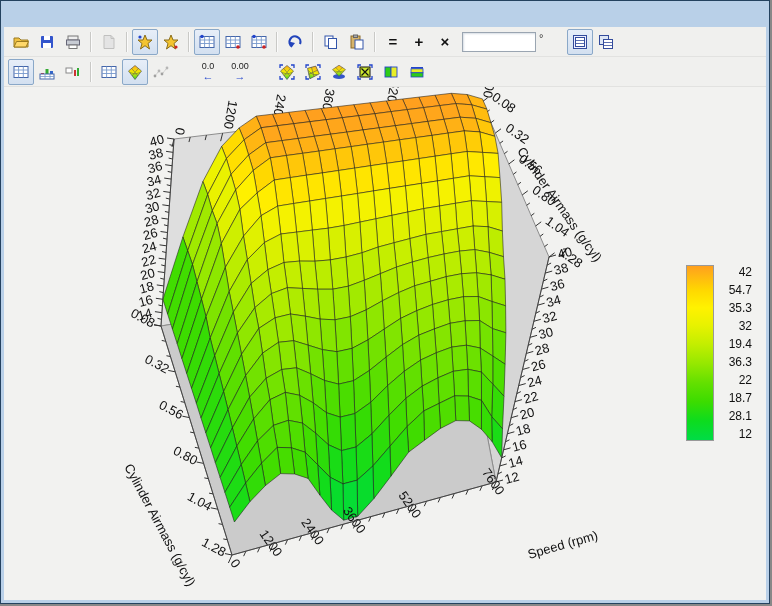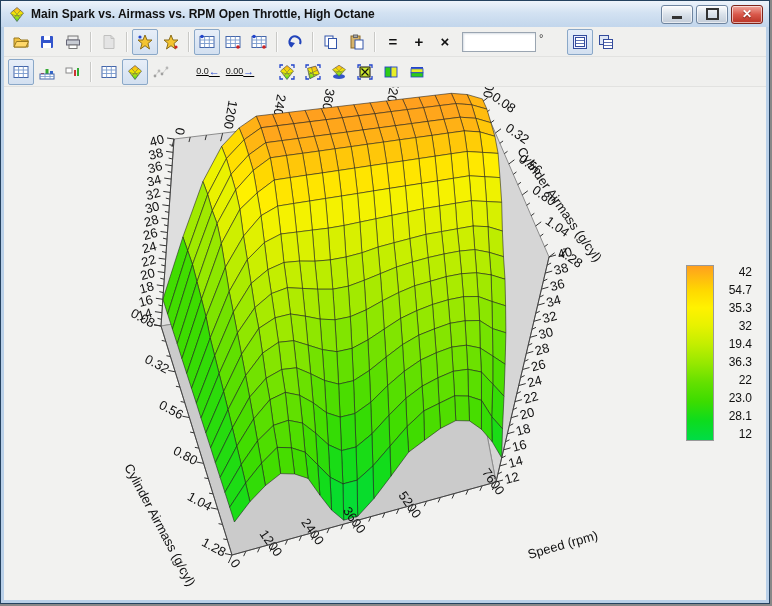--- a/index.html
+++ b/index.html
@@ -17,21 +17,21 @@
   .body{position:absolute;left:3px;right:3px;top:26px;bottom:3px;background:#f0f0ee;overflow:hidden;}
   .toolbar{display:flex;align-items:center;height:29px;padding:0 4px;background:#f0f0ee;border-bottom:1px solid #e2e2e0;}
   .tbtn{width:24px;height:24px;display:flex;align-items:center;justify-content:center;border:1px solid transparent;border-radius:2px;}
   .tbtn.pressed{border:1px solid #8aa8c8;background:linear-gradient(#e7eef8,#d3e0f0);}
   .tbtn.disabled{opacity:.55;filter:grayscale(1);}
   .tsep{width:1px;height:20px;background:#c9c9c6;border-right:1px solid #fbfbfb;margin:0 4px;}
   .tspace{width:18px;}
   .sym{font-size:15px;font-weight:bold;color:#111;line-height:1;}
   .angle-input{width:66px;height:18px;border:1px solid #9aa5b1;box-shadow:inset 1px 1px 2px #d7dde4;font-size:11px;padding:0 3px;margin-left:4px;background:#fff;}
   .degree{font-size:11px;color:#333;margin:0 6px 8px 3px;}
-  .decbtn{display:flex;flex-direction:row;align-items:center;justify-content:center;width:30px;height:26px;border:1px solid transparent;text-decoration:underline;}
+  .decbtn{display:flex;flex-direction:column;align-items:center;justify-content:center;width:30px;height:26px;border:1px solid transparent;}
   .dec-num{font-size:9px;color:#222;line-height:1;}
   .dec-arrow{font-size:11px;color:#2244cc;line-height:1;font-weight:bold;}
   .client{position:relative;height:516px;background:#f2f2f0;}
   .plot-svg{position:absolute;left:0;top:0;}
   .legend{position:absolute;left:682px;top:178px;display:flex;align-items:stretch;}
   .legend-bar{width:26px;height:174px;border:1px solid #999;
     background:linear-gradient(#ffa01e,#ffd800 14%,#fff200 24%,#e8f200 34%,#c3ee00 45%,#96e800 56%,#64e000 67%,#3cdc00 78%,#0ddc1e 89%,#00dc46);}
   .legend-labels{display:flex;flex-direction:column;justify-content:space-between;margin-left:12px;padding:0;font-size:12px;color:#111;text-align:right;min-width:26px;}
   .ico{display:block;}
 </style>
@@ -112,37 +112,20 @@
       </symbol>
     <symbol id="sym-hsplit" viewBox="0 0 16 16">
         <rect x="2" y="3" width="12" height="1.8" fill="#2244cc"></rect>
         <rect x="2" y="4.8" width="12" height="4" fill="#e8ee27" stroke="#2244cc" stroke-width="0.8"></rect>
         <rect x="2" y="8.8" width="12" height="4.2" fill="#2ecc17" stroke="#2244cc" stroke-width="0.8"></rect>
       </symbol>
   </defs>
 </svg>
 
 <div class="window">
-  <div class="titlebar">
-    <svg class="ico" width="16" height="16">
-        <use href="#sym-surface"></use>
-      </svg>
-    <div class="title-text">Main Spark vs. Airmass vs. RPM Open Throttle, High Octane</div>
-    <div class="winbtns">
-      <div class="wbtn">
-          <div class="glyph-min"></div>
-        </div>
-      <div class="wbtn">
-          <div class="glyph-max"></div>
-        </div>
-      <div class="wbtn close">
-          <span class="glyph-close">✕</span>
-        </div>
-    </div>
-  </div>
 
   <div class="body">
 
     <div class="toolbar">
       <div class="tbtn">
           <svg class="ico" width="16" height="16">
             <use href="#sym-folder"></use>
           </svg>
         </div>
       <div class="tbtn">
@@ -810,20 +793,20 @@
       <div class="legend">
         <div class="legend-bar"></div>
         <div class="legend-labels" id="legend-labels">
             <div>42</div>
             <div>54.7</div>
             <div>35.3</div>
             <div>32</div>
             <div>19.4</div>
             <div>36.3</div>
             <div>22</div>
-            <div>23.0</div>
+            <div>18.7</div>
             <div>28.1</div>
             <div>12</div>
           </div>
       </div>
     </div>
   </div>
 </div>
 
 </body></html>

